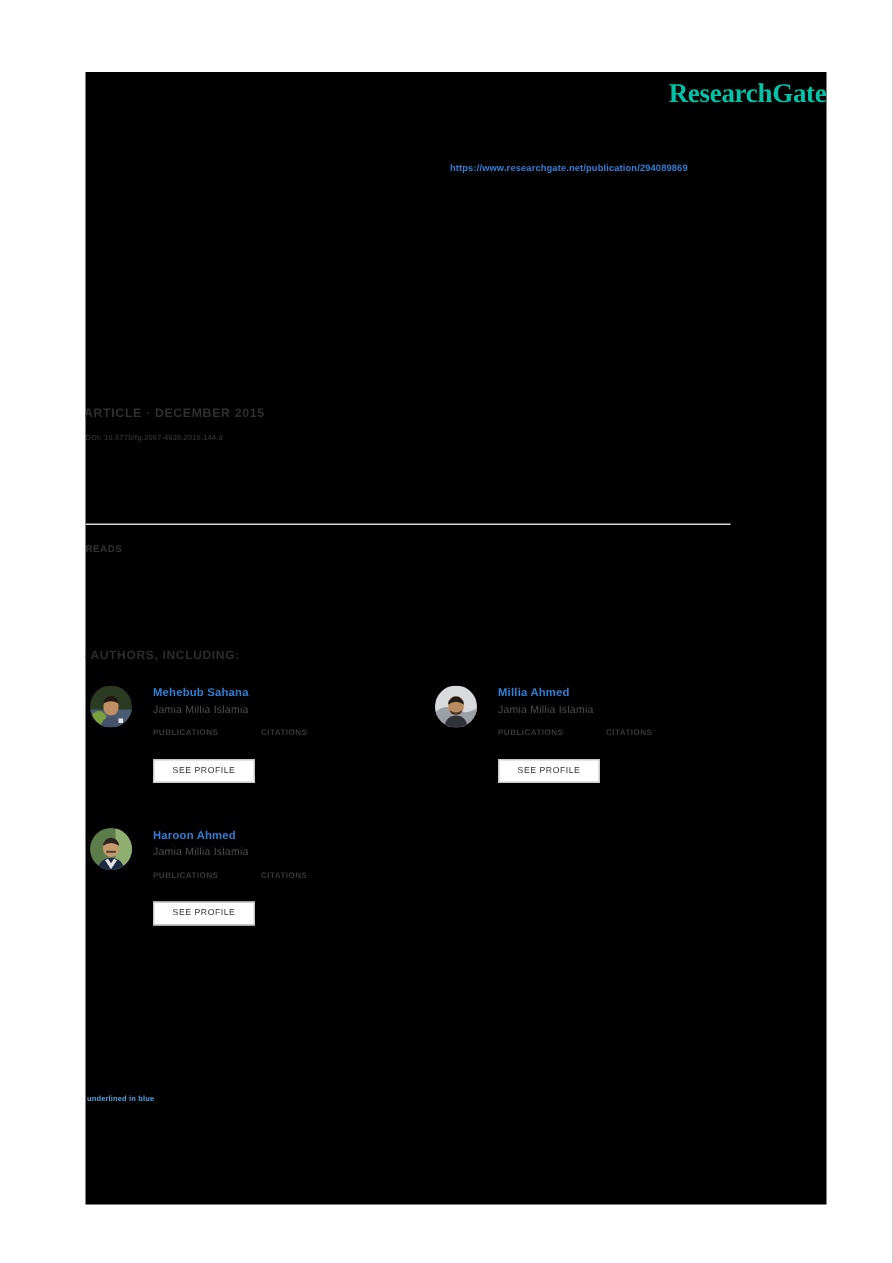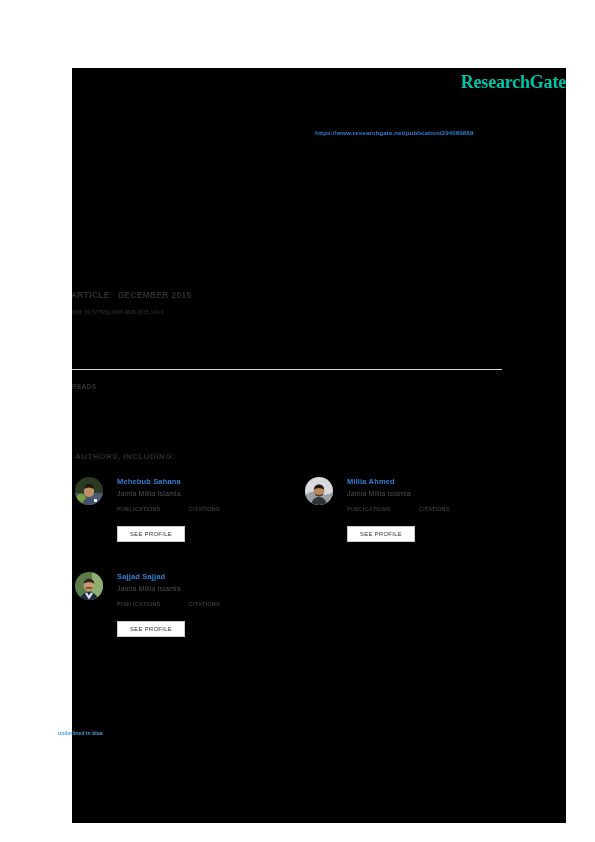--- a/index.html
+++ b/index.html
@@ -20,27 +20,26 @@
     position: absolute;
     left: 0; top: 0;
     width: 595px;
     height: 842px;
     background: #ffffff;
   }
 
   
   #content-block {
     position: absolute;
-    left: 72px;
+    left: 57px;
     top: 48px;
     width: 494px;
     height: 755px;
     background: #000000;
     overflow: hidden;
-    margin-top: 20px;
   }
 
   
   .rg-logo {
     position: absolute;
     right: 0px;
     top: 4px;
     font-family: "Liberation Serif", serif;
     font-weight: bold;
     font-size: 18px;
@@ -272,21 +271,21 @@
         <svg width="28" height="28" viewBox="0 0 28 28" aria-hidden="true">
           <rect width="28" height="28" fill="#5c7c4a"></rect>
           <rect x="17" y="0" width="11" height="28" fill="#8fae72"></rect>
           <path d="M14 6.5 a5.3 5.3 0 0 1 5.3 5.3 v2.2 a5.3 5.3 0 0 1 -10.6 0 v-2.2 a5.3 5.3 0 0 1 5.3 -5.3z" fill="#c79a6d"></path>
           <path d="M8.7 11.8 a5.3 5.3 0 0 1 10.6 0 q-5.3 -3.6 -10.6 0z" fill="#2a2320"></path>
           <rect x="10.8" y="15.2" width="6.4" height="1.4" fill="#5a4334"></rect>
           <path d="M5 28 q1.5 -8 9 -8 q7.5 0 9 8z" fill="#1d2a44"></path>
           <path d="M12 20.5 l2 3 l2 -3 l2 1 l-4 6 l-4 -6z" fill="#e2e2e2"></path>
         </svg>
       </div>
-      <div class="author-name">Sajjad Sajjad</div>
+      <div class="author-name">Haroon Ahmed</div>
       <div class="author-affil">Jamia Millia Islamia</div>
       <div class="author-metrics">
         <span class="metric m-pub">PUBLICATIONS</span>
         <span class="metric m-cit">CITATIONS</span>
       </div>
       <div class="see-profile-btn">SEE PROFILE</div>
     </div>
 
   </div>
 

